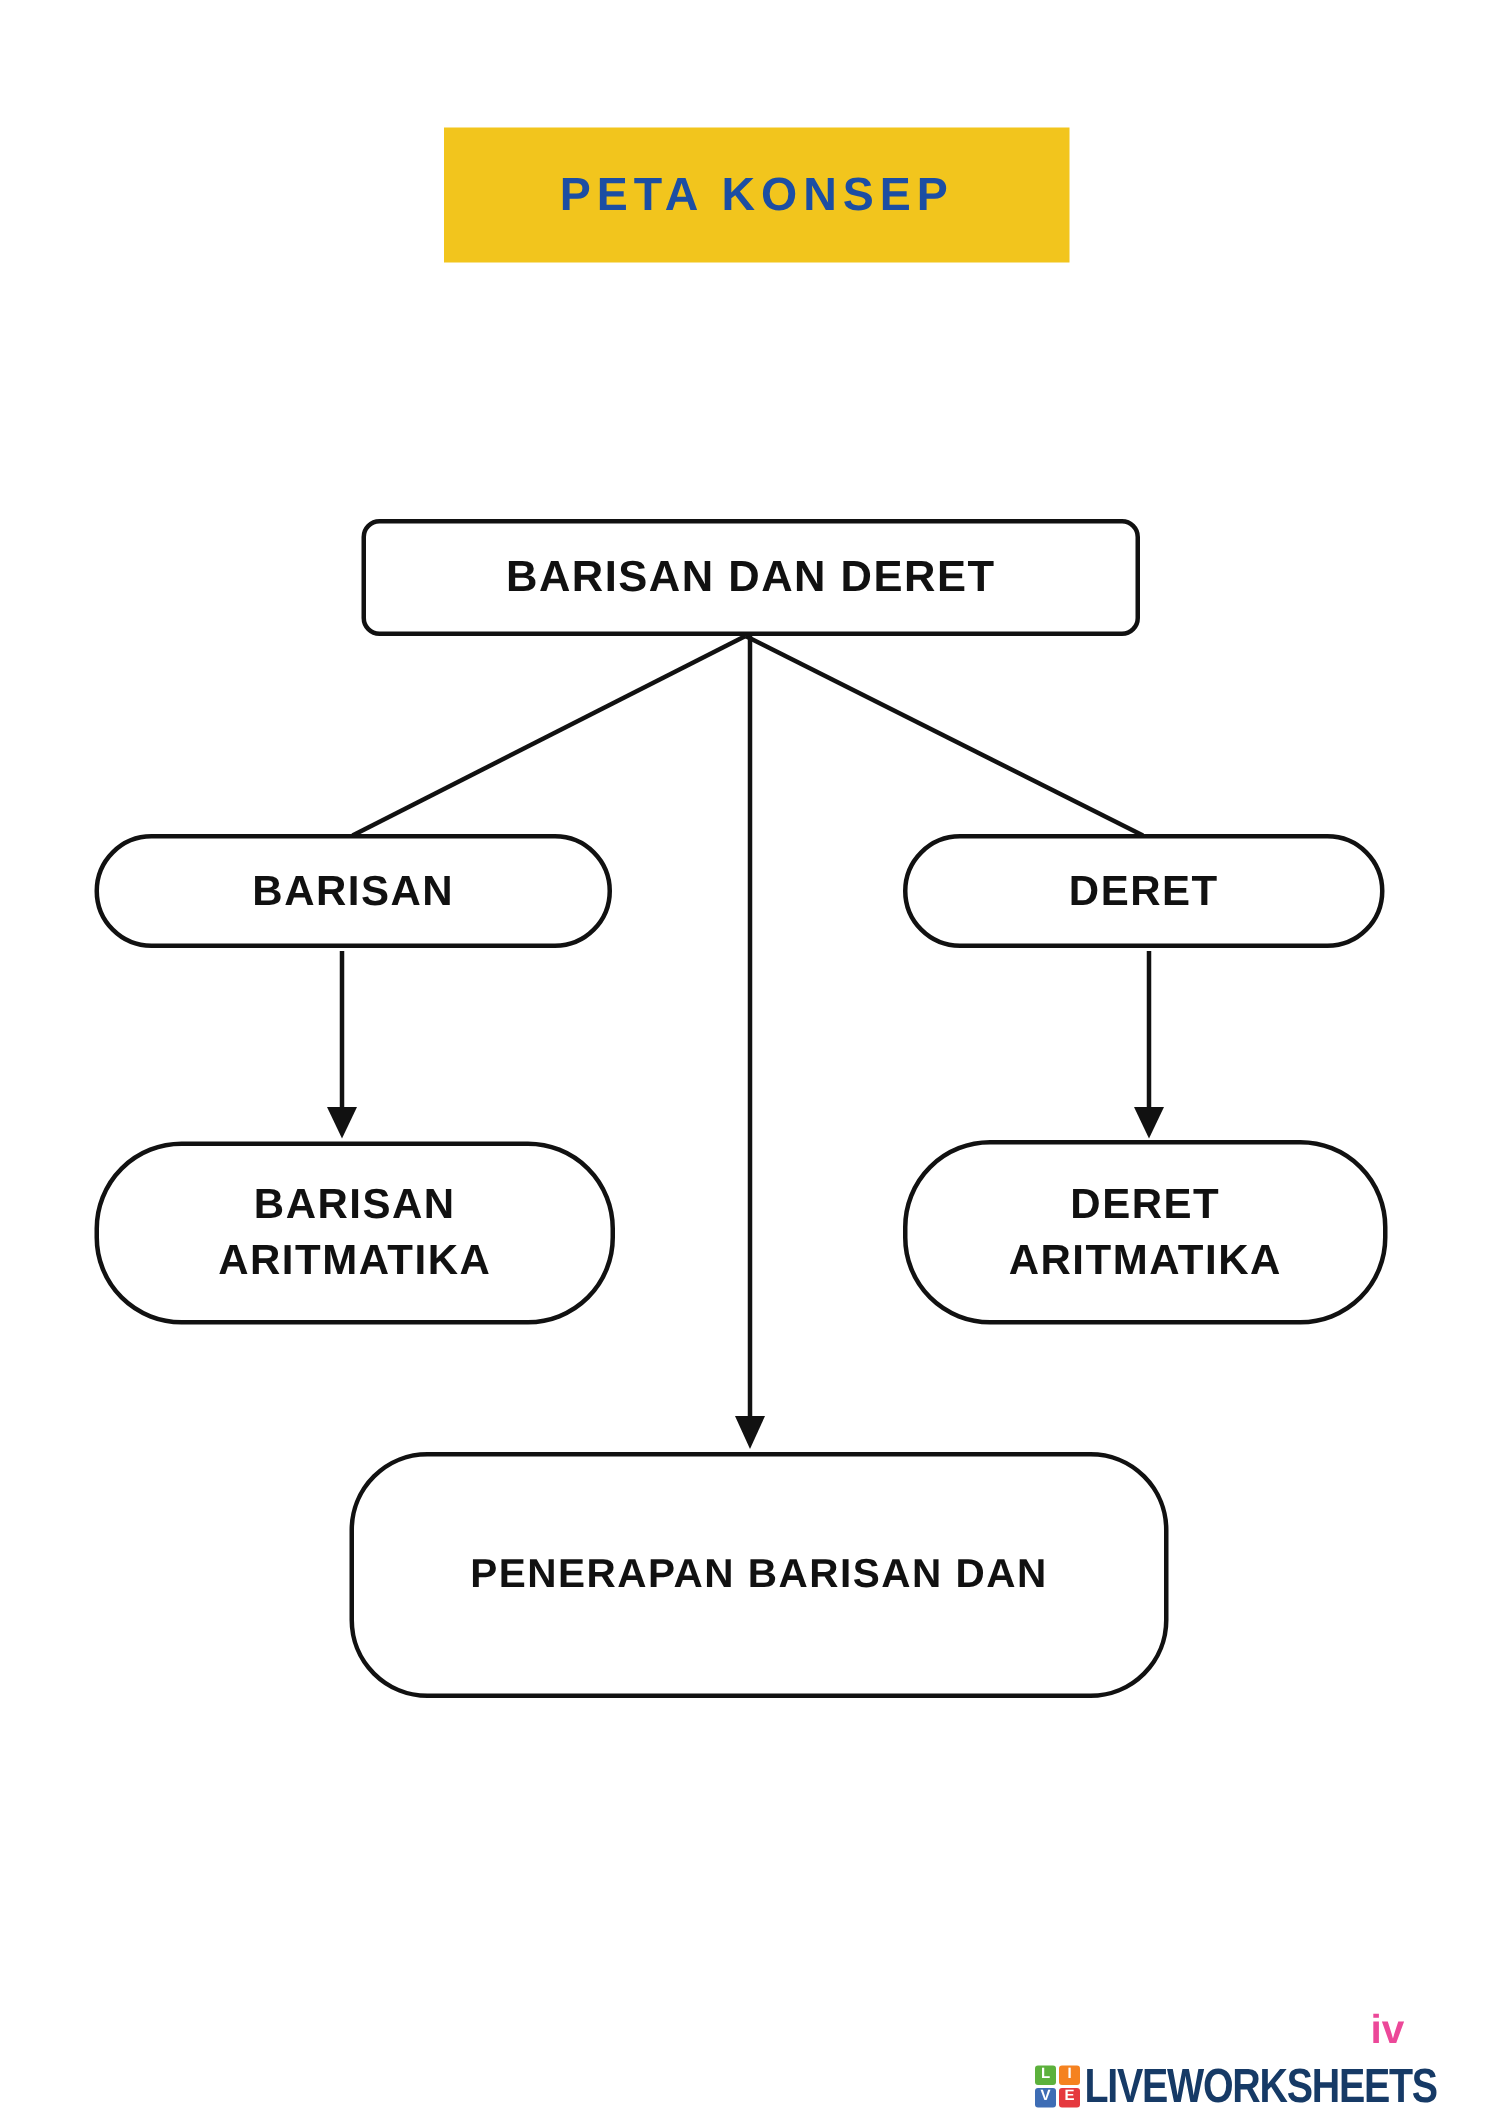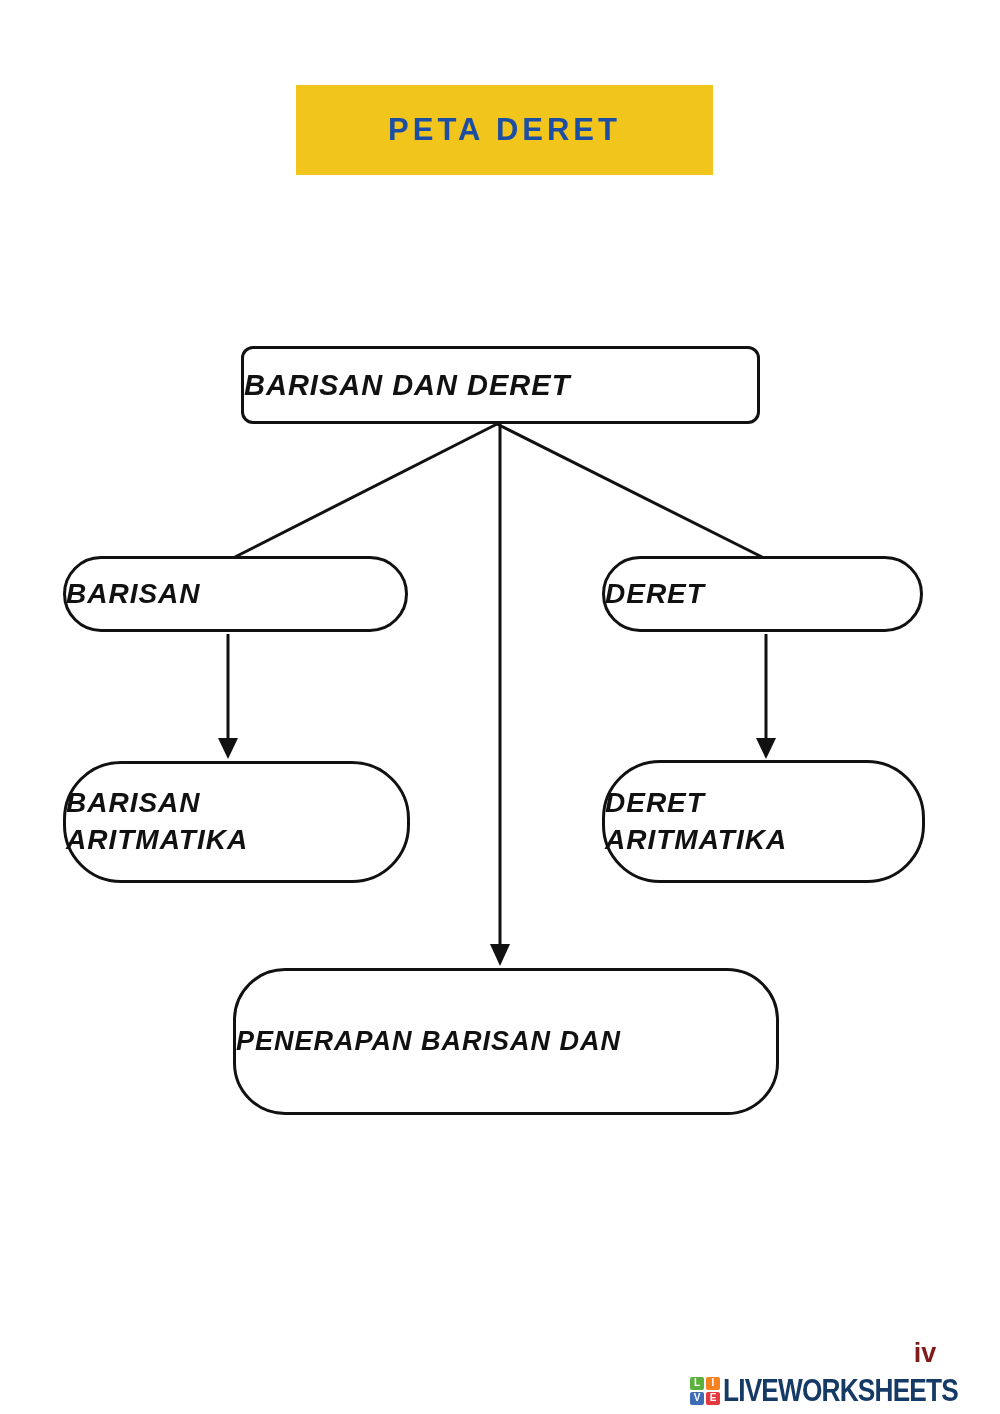--- a/index.html
+++ b/index.html
@@ -38,27 +38,26 @@
   }
   .connectors line { stroke: #111111; stroke-width: 3; }
   .connectors polygon { fill: #111111; }
 
   
   .node {
     position: absolute;
     border: 3.5px solid #111111;
     background: #ffffff;
     display: flex; flex-direction: column;
-    align-items: flex-start; justify-content: center;
+    align-items: center; justify-content: center;
     text-align: center;
     font-weight: 700;
     letter-spacing: 1px;
     line-height: 1.32;
     box-sizing: border-box;
-    font-style: italic;
   }
   .node-root {
     left: 241px; top: 346px;
     width: 519px; height: 78px;
     border-radius: 12px;
     font-size: 29px;
   }
   .node-barisan {
     left: 63px; top: 556px;
     width: 345px; height: 76px;
@@ -78,34 +77,34 @@
     font-size: 28px;
   }
   .node-deret-aritmatika {
     left: 602px; top: 760px;
     width: 323px; height: 123px;
     border-radius: 58px;
     font-size: 28px;
   }
   .node-penerapan {
     left: 233px; top: 968px;
-    width: 546px; height: 147px;
+    width: 546px; height: 164px;
     border-radius: 52px;
     font-size: 27px;
   }
 
   
   .page-number {
     position: absolute;
     left: 895px; top: 1338px;
     width: 60px;
     text-align: center;
     font-size: 27px;
     font-weight: 700;
-    color: #7f1d1d;
+    color: #ec4899;
   }
   .brand {
     position: absolute;
     left: 690px; top: 1372px;
     display: flex; align-items: center;
   }
   .brand-logo {
     display: grid;
     grid-template-columns: 14px 14px;
     grid-template-rows: 13px 13px;
@@ -129,21 +128,21 @@
     transform-origin: left center;
     white-space: nowrap;
   }
 </style>
 </head>
 <body>
 
 <div class="page">
 
   <div class="banner">
-    <span class="banner-title">PETA DERET</span>
+    <span class="banner-title">PETA KONSEP</span>
   </div>
 
   <svg class="connectors" viewBox="0 0 1000 1414" xmlns="http://www.w3.org/2000/svg">
     <line x1="497" y1="424" x2="235" y2="557"></line>
     <line x1="497" y1="424" x2="762" y2="557"></line>
     <line x1="500" y1="424" x2="500" y2="948"></line>
     <polygon points="500,966 490,944 510,944"></polygon>
     <line x1="228" y1="634" x2="228" y2="742"></line>
     <polygon points="228,759 218,738 238,738"></polygon>
     <line x1="766" y1="634" x2="766" y2="742"></line>

